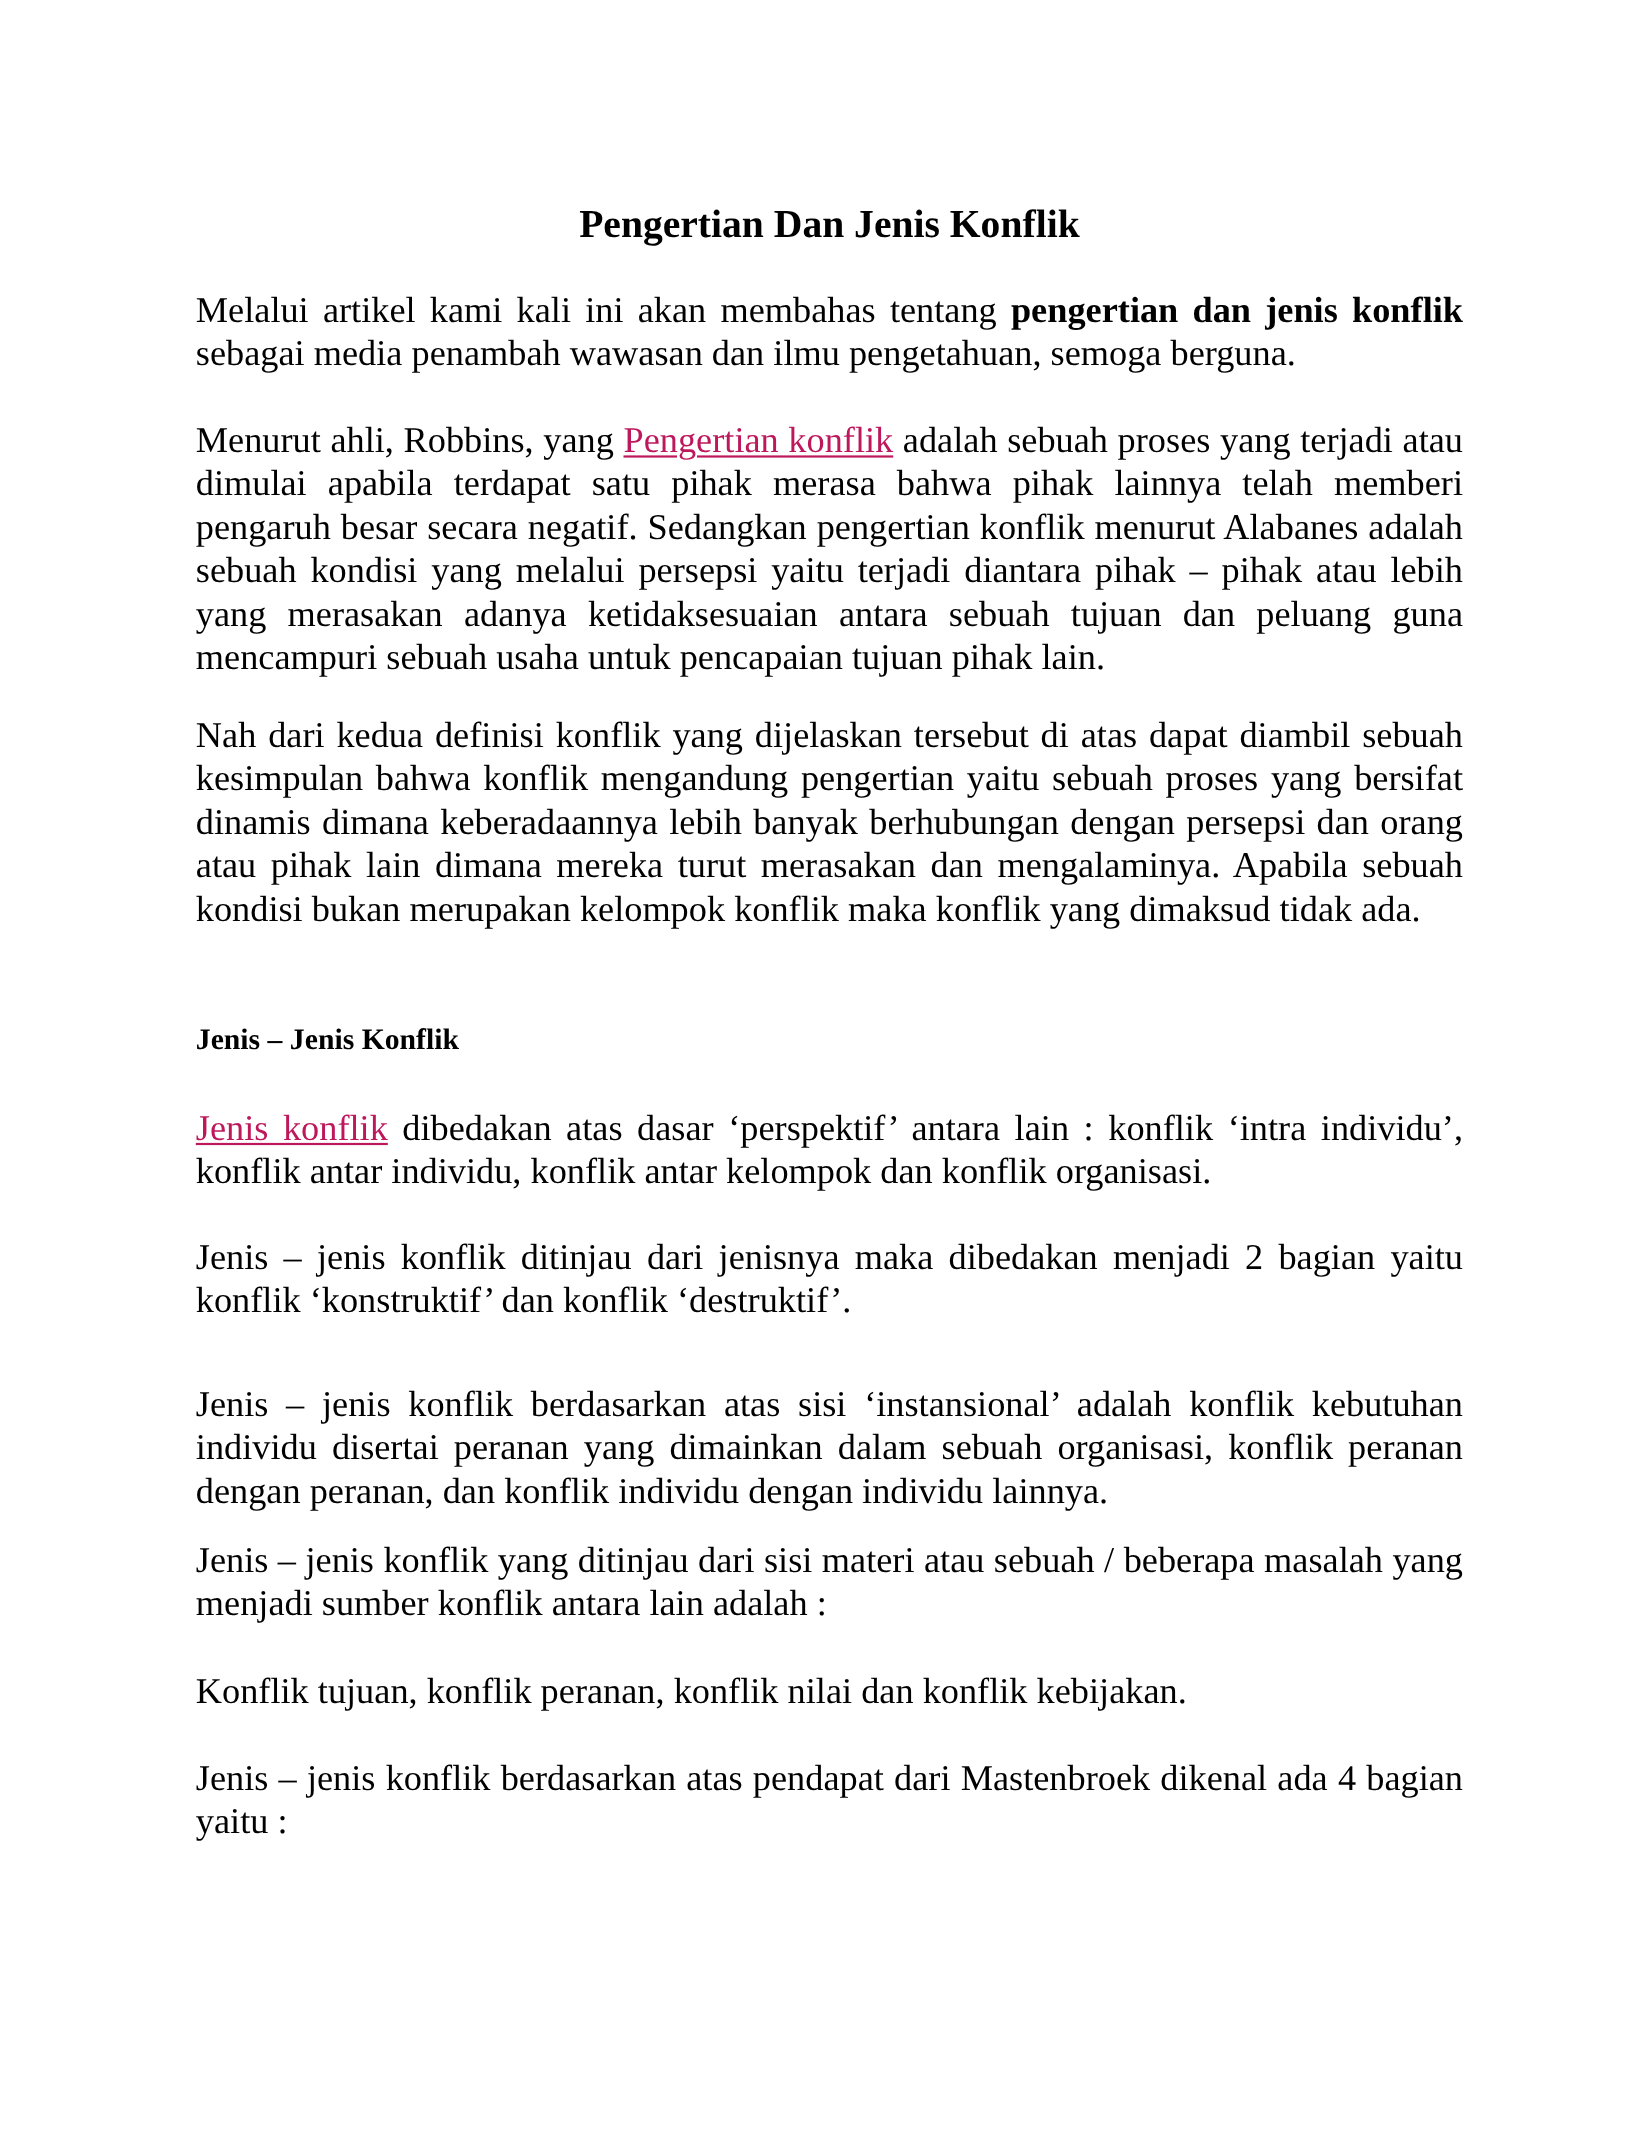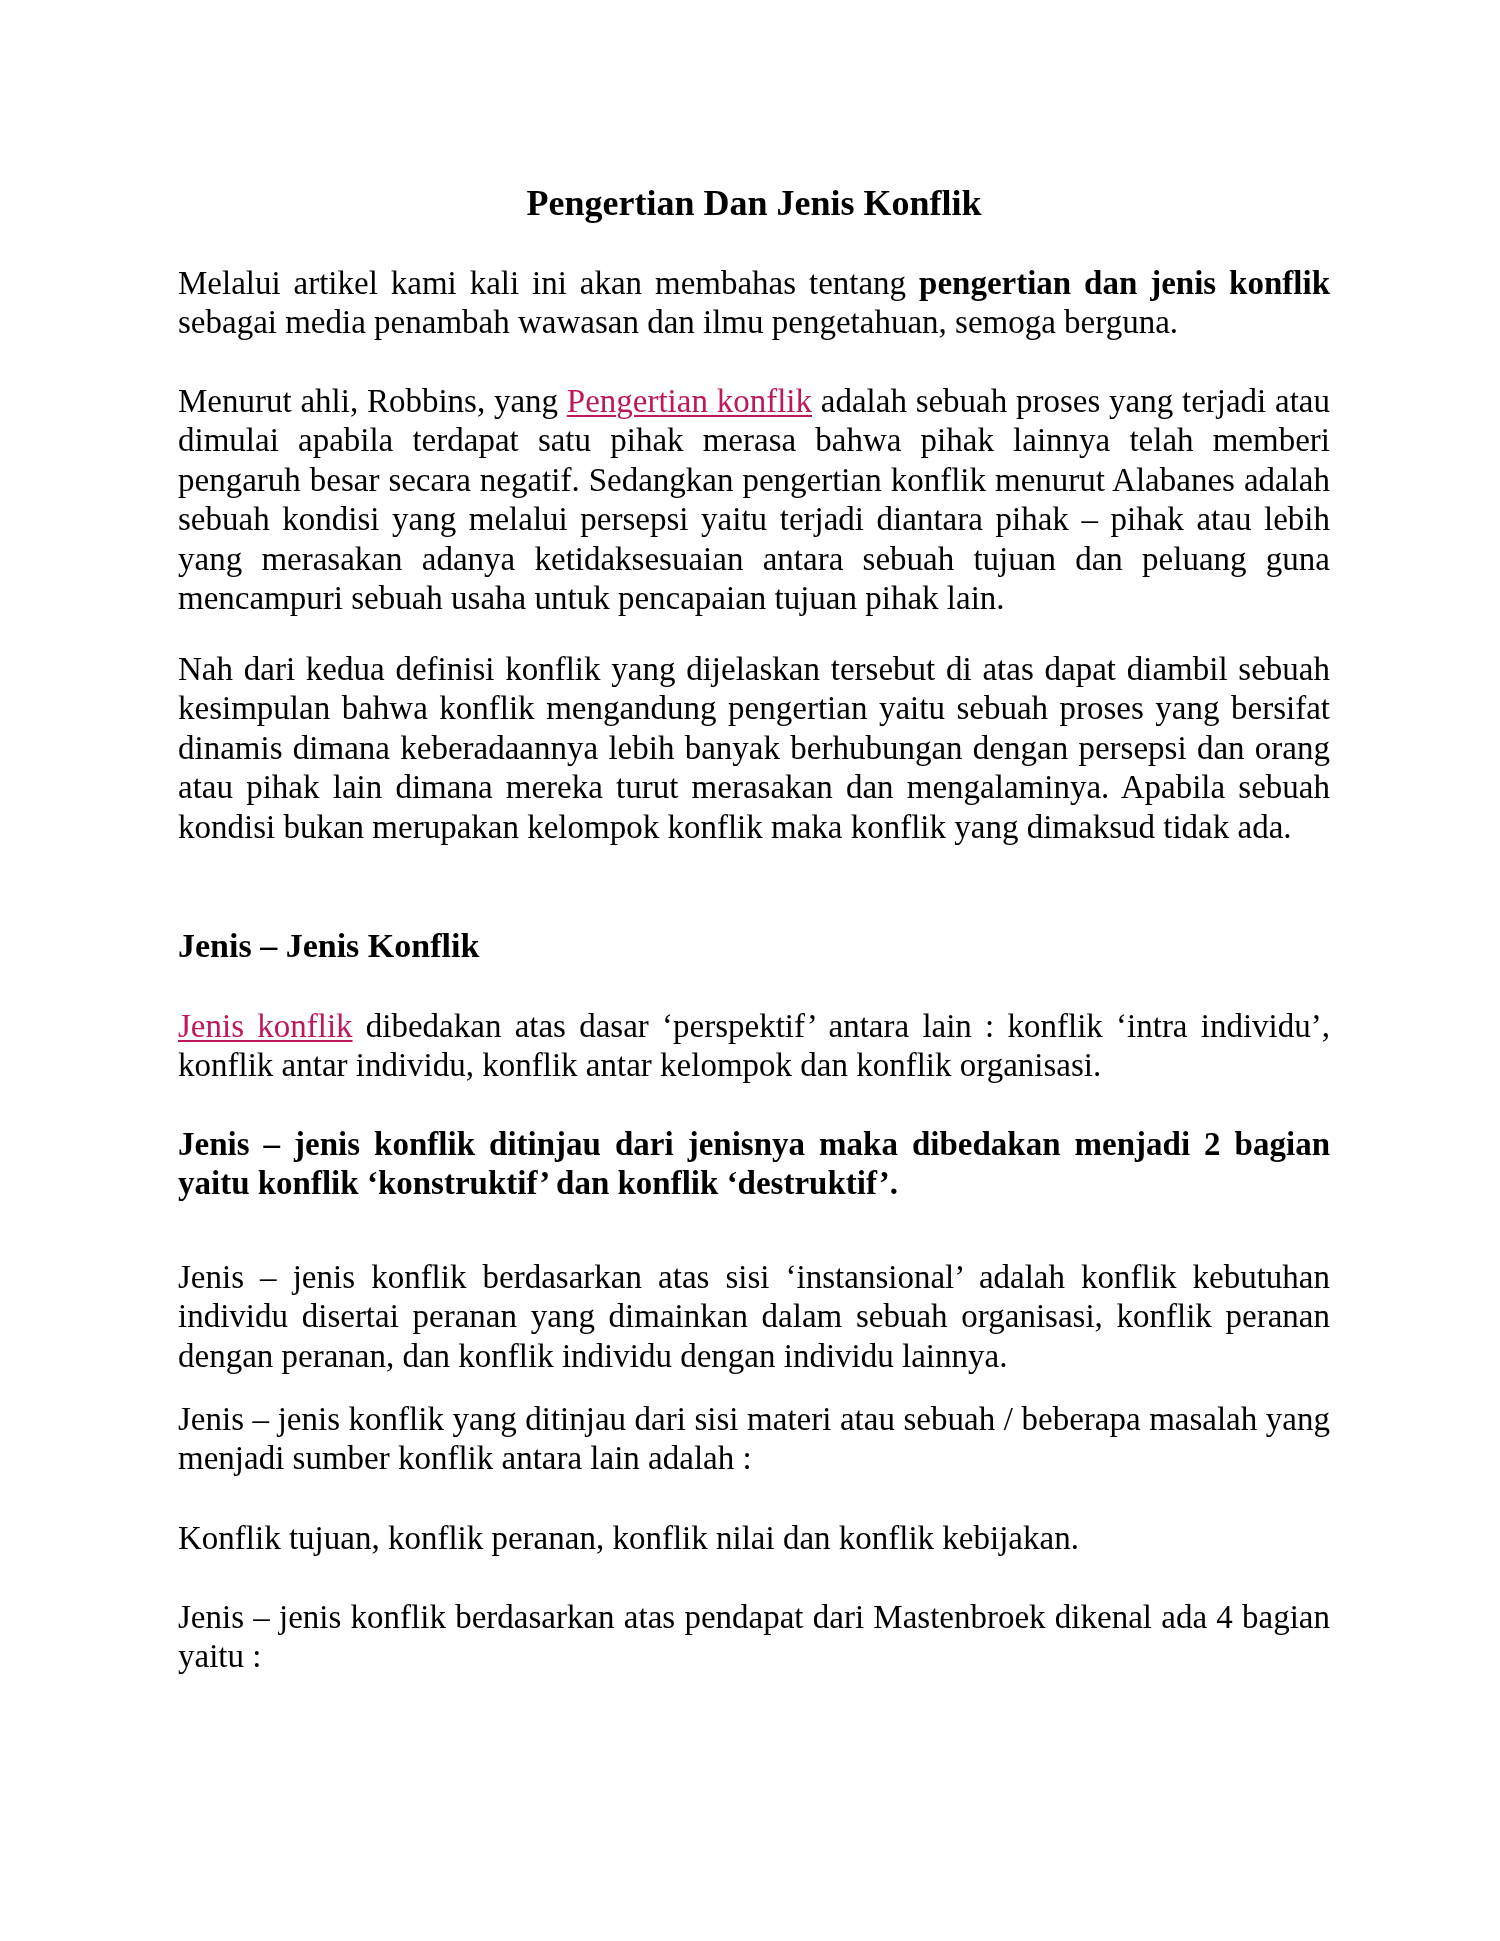--- a/index.html
+++ b/index.html
@@ -30,21 +30,21 @@
     margin: 0;
     text-align: justify;
     text-align-last: left;
   }
   .para.nojust { text-align: right; }
   .heading2 {
     position: absolute;
     left: 0;
     margin: 0;
     font-weight: bold;
-    font-size: 34px;
+    font-size: 27px;
     line-height: 39.4px;
   }
   a.link {
     color: #be185d;
     text-decoration: underline;
     text-decoration-thickness: 2px;
     text-underline-offset: 3px;
   }
   b { font-weight: bold; }
 </style>
@@ -58,21 +58,21 @@
   <p class="para" style="top:264px;"><span>Melalui artikel kami kali ini akan membahas tentang </span><b>pengertian dan jenis konflik</b><span> sebagai media penambah wawasan dan ilmu pengetahuan, semoga berguna.</span></p>
 
   <p class="para" style="top:382px;"><span>Menurut ahli, Robbins, yang </span><a class="link" href="#">Pengertian konflik</a><span> adalah sebuah proses yang terjadi atau dimulai apabila terdapat satu pihak merasa bahwa pihak lainnya telah memberi pengaruh besar secara negatif. Sedangkan pengertian konflik menurut Alabanes adalah sebuah kondisi yang melalui persepsi yaitu terjadi diantara pihak – pihak atau lebih yang merasakan adanya ketidaksesuaian antara sebuah tujuan dan peluang guna mencampuri sebuah usaha untuk pencapaian tujuan pihak lain.</span></p>
 
   <p class="para" style="top:650px;">Nah dari kedua definisi konflik yang dijelaskan tersebut di atas dapat diambil sebuah kesimpulan bahwa konflik mengandung pengertian yaitu sebuah proses yang bersifat dinamis dimana keberadaannya lebih banyak berhubungan dengan persepsi dan orang atau pihak lain dimana mereka turut merasakan dan mengalaminya. Apabila sebuah kondisi bukan merupakan kelompok konflik maka konflik yang dimaksud tidak ada.</p>
 
   <h2 class="heading2" style="top:926px;">Jenis – Jenis Konflik</h2>
 
   <p class="para" style="top:1007px;"><a class="link" href="#">Jenis konflik</a><span> dibedakan atas dasar ‘perspektif’ antara lain : konflik ‘intra individu’, konflik antar individu, konflik antar kelompok dan konflik organisasi.</span></p>
 
-  <p class="para" style="top:1125px;font-weight:bold;">Jenis – jenis konflik ditinjau dari jenisnya maka dibedakan menjadi 2 bagian yaitu konflik ‘konstruktif’ dan konflik ‘destruktif’.</p>
+  <p class="para" style="top:1125px;">Jenis – jenis konflik ditinjau dari jenisnya maka dibedakan menjadi 2 bagian yaitu konflik ‘konstruktif’ dan konflik ‘destruktif’.</p>
 
   <p class="para" style="top:1258px;">Jenis – jenis konflik berdasarkan atas sisi ‘instansional’ adalah konflik kebutuhan individu disertai peranan yang dimainkan dalam sebuah organisasi, konflik peranan dengan peranan, dan konflik individu dengan individu lainnya.</p>
 
   <p class="para" style="top:1400px;">Jenis – jenis konflik yang ditinjau dari sisi materi atau sebuah / beberapa masalah yang menjadi sumber konflik antara lain adalah :</p>
 
   <p class="para nojust" style="top:1519px;">Konflik tujuan, konflik peranan, konflik nilai dan konflik kebijakan.</p>
 
   <p class="para" style="top:1598px;">Jenis – jenis konflik berdasarkan atas pendapat dari Mastenbroek dikenal ada 4 bagian yaitu :</p>
 
 </div>

